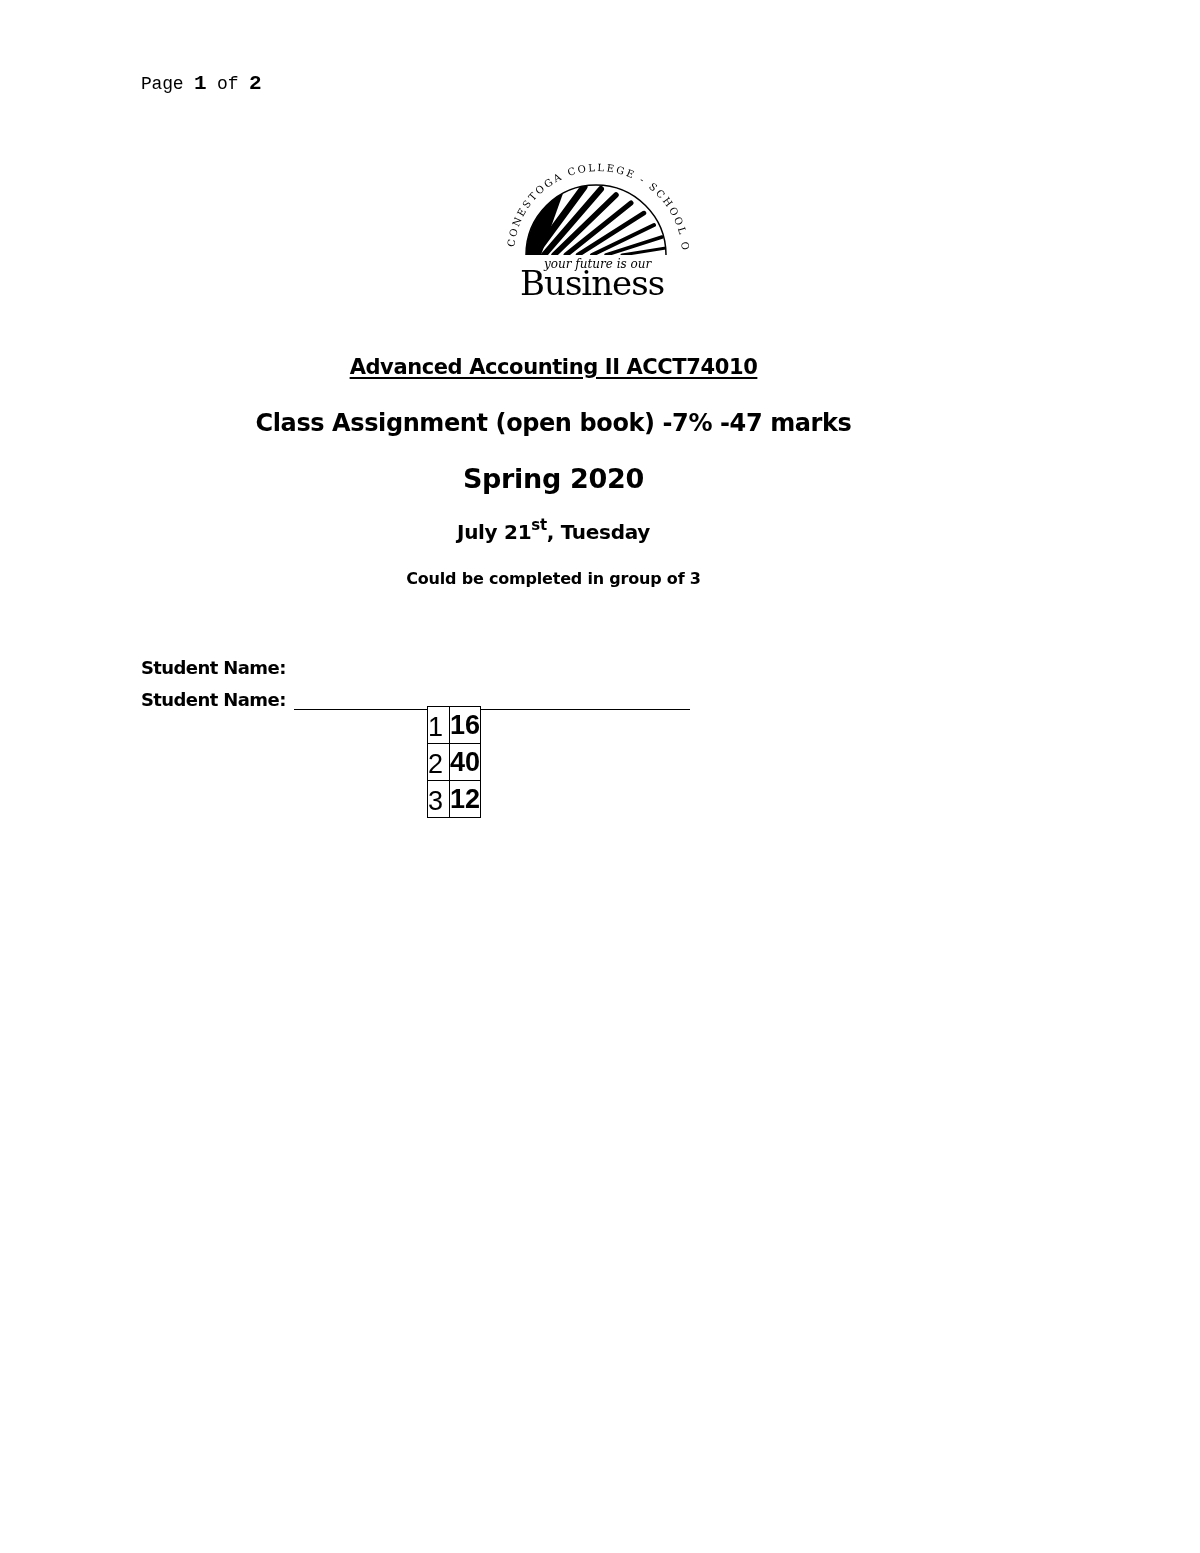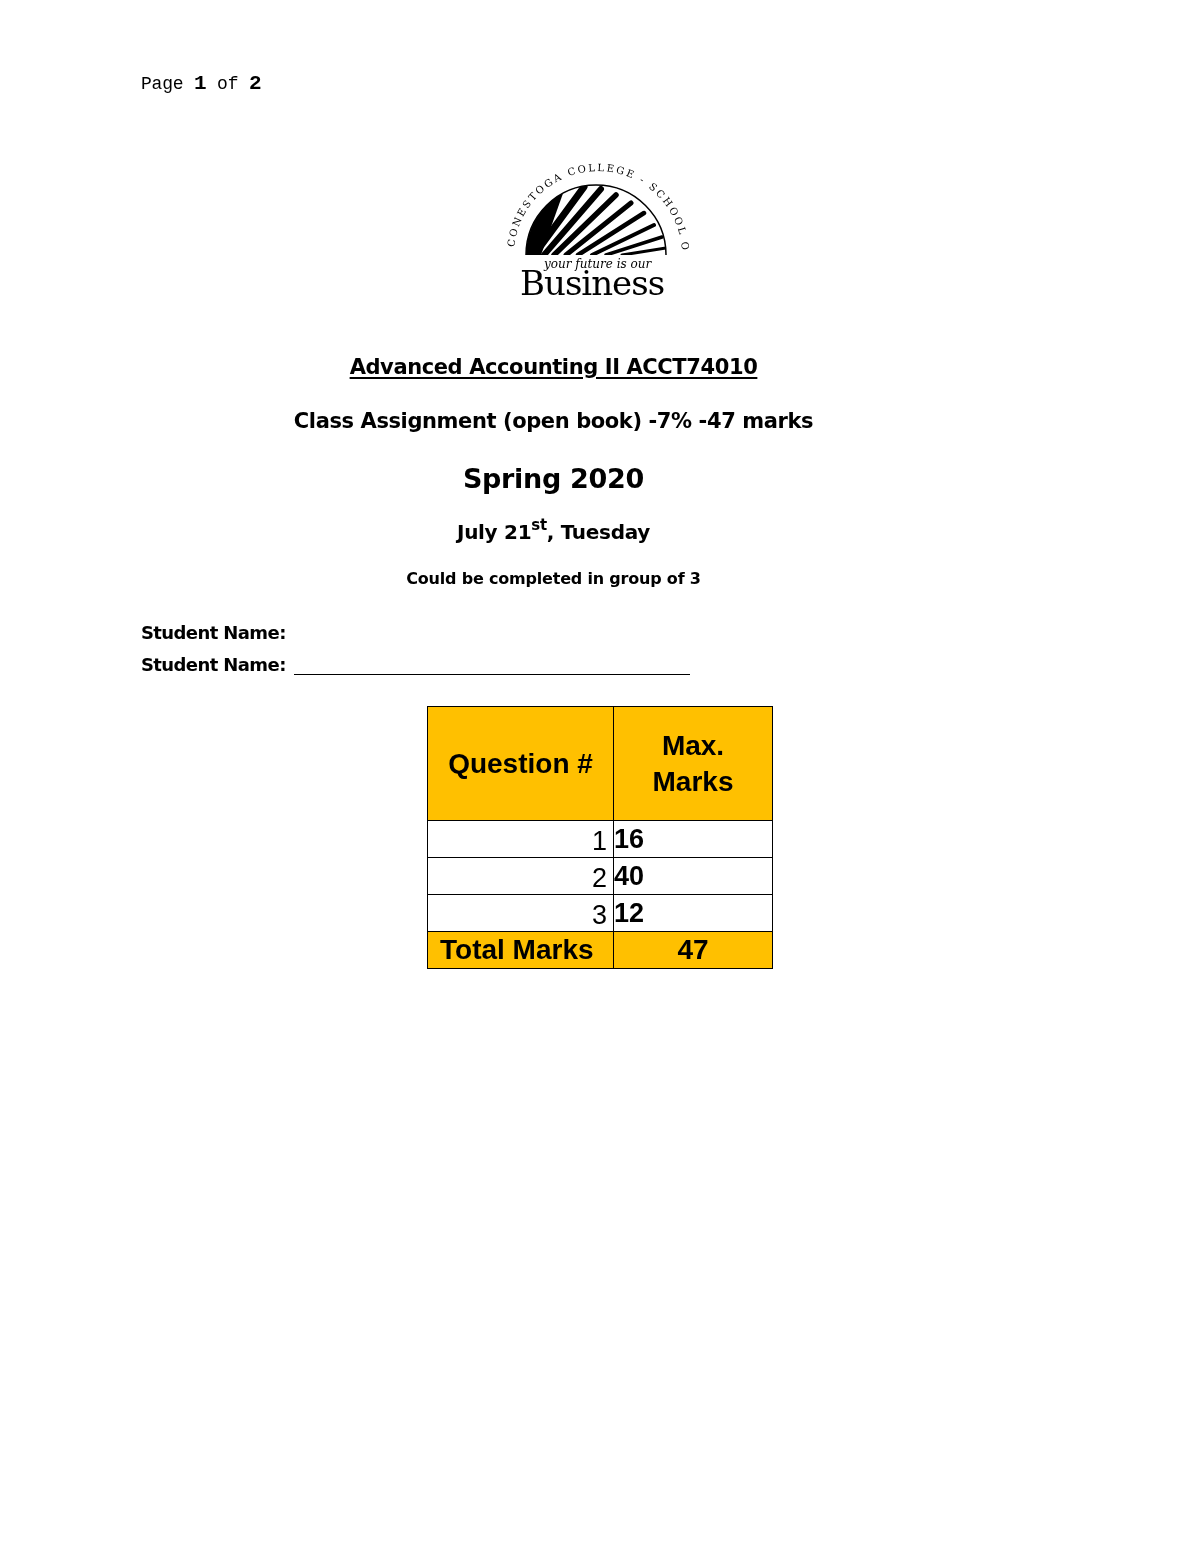--- a/index.html
+++ b/index.html
@@ -45,21 +45,21 @@
     }
     .title {
       top: 355px;
       font-size: 21px;
       text-decoration: underline;
       text-underline-offset: 3px;
       letter-spacing: -0.4px;
     }
     .subtitle {
       top: 409px;
-      font-size: 21px;
+      font-size: 24px;
       letter-spacing: -0.4px;
       text-align: center;
     }
     .term {
       top: 463px;
       font-size: 27px;
       letter-spacing: -0.3px;
     }
     .date {
       top: 516px;
@@ -77,20 +77,21 @@
     }
     .student {
       position: absolute;
       left: 141px;
       font-family: "DejaVu Sans", sans-serif;
       font-weight: bold;
       font-size: 18px;
       letter-spacing: -0.6px;
       display: flex;
       align-items: flex-end;
+      margin-top: 35px;
     }
     .student.s1 { top: 622px; }
     .student.s2 { top: 652px; }
     .student .line {
       display: inline-block;
       width: 396px;
       border-bottom: 1.5px solid #000;
       height: 22px;
       margin-left: 8px;
     }
@@ -193,37 +194,26 @@
 <div class="student s1">
   <span>Student Name:</span>
 </div>
 <div class="student s2">
   <span>Student Name:</span>
   <span class="line"></span>
 </div>
 
 <table class="marks">
   <tbody>
-      <tr class="hdr">
-    <td class="col-q">Question #</td>
-    <td class="col-m">
-      <div>Max.</div>
-      <div>Marks</div>
-    </td>
-  </tr>
   <tr class="row">
     <td class="q">1</td>
     <td class="m">16</td>
   </tr>
   <tr class="row">
     <td class="q">2</td>
     <td class="m">40</td>
   </tr>
   <tr class="row">
     <td class="q">3</td>
     <td class="m">12</td>
   </tr>
-  <tr class="total">
-    <td class="q">Total Marks</td>
-    <td class="m">47</td>
-  </tr>
 </tbody>
   </table>
 
 </body></html>

